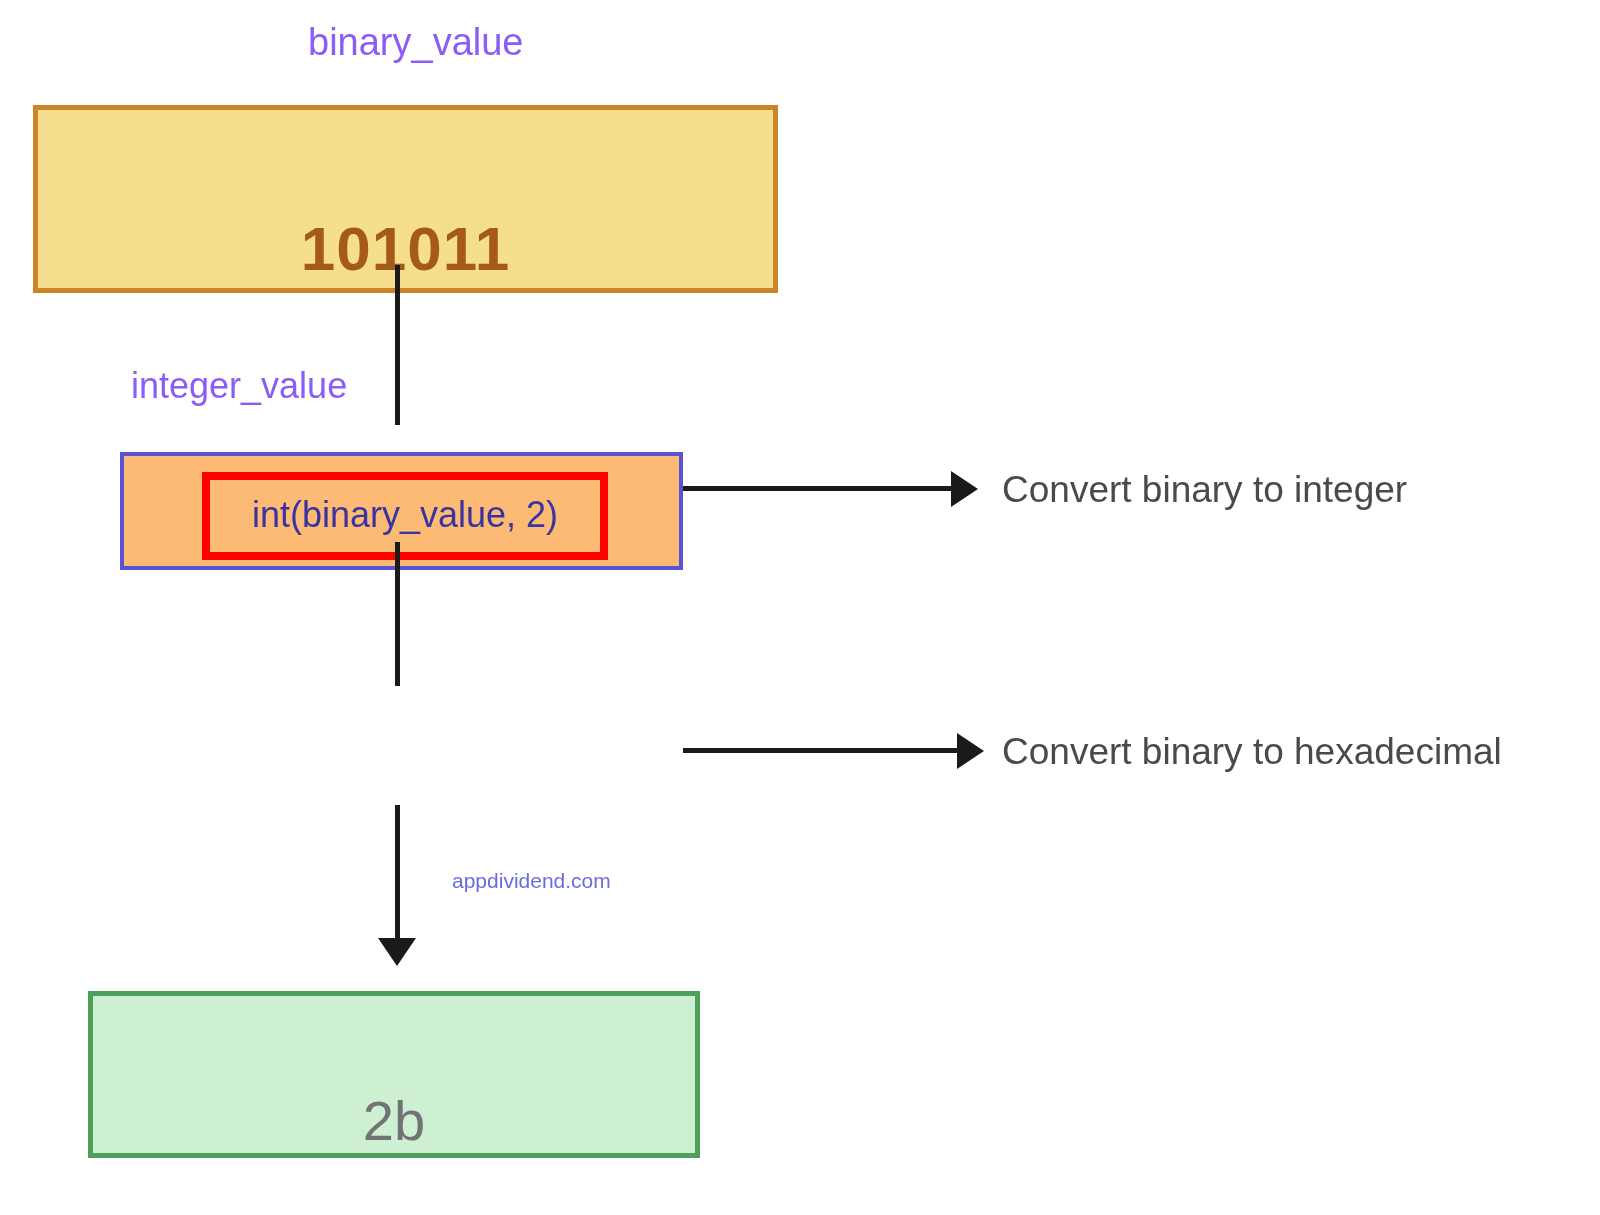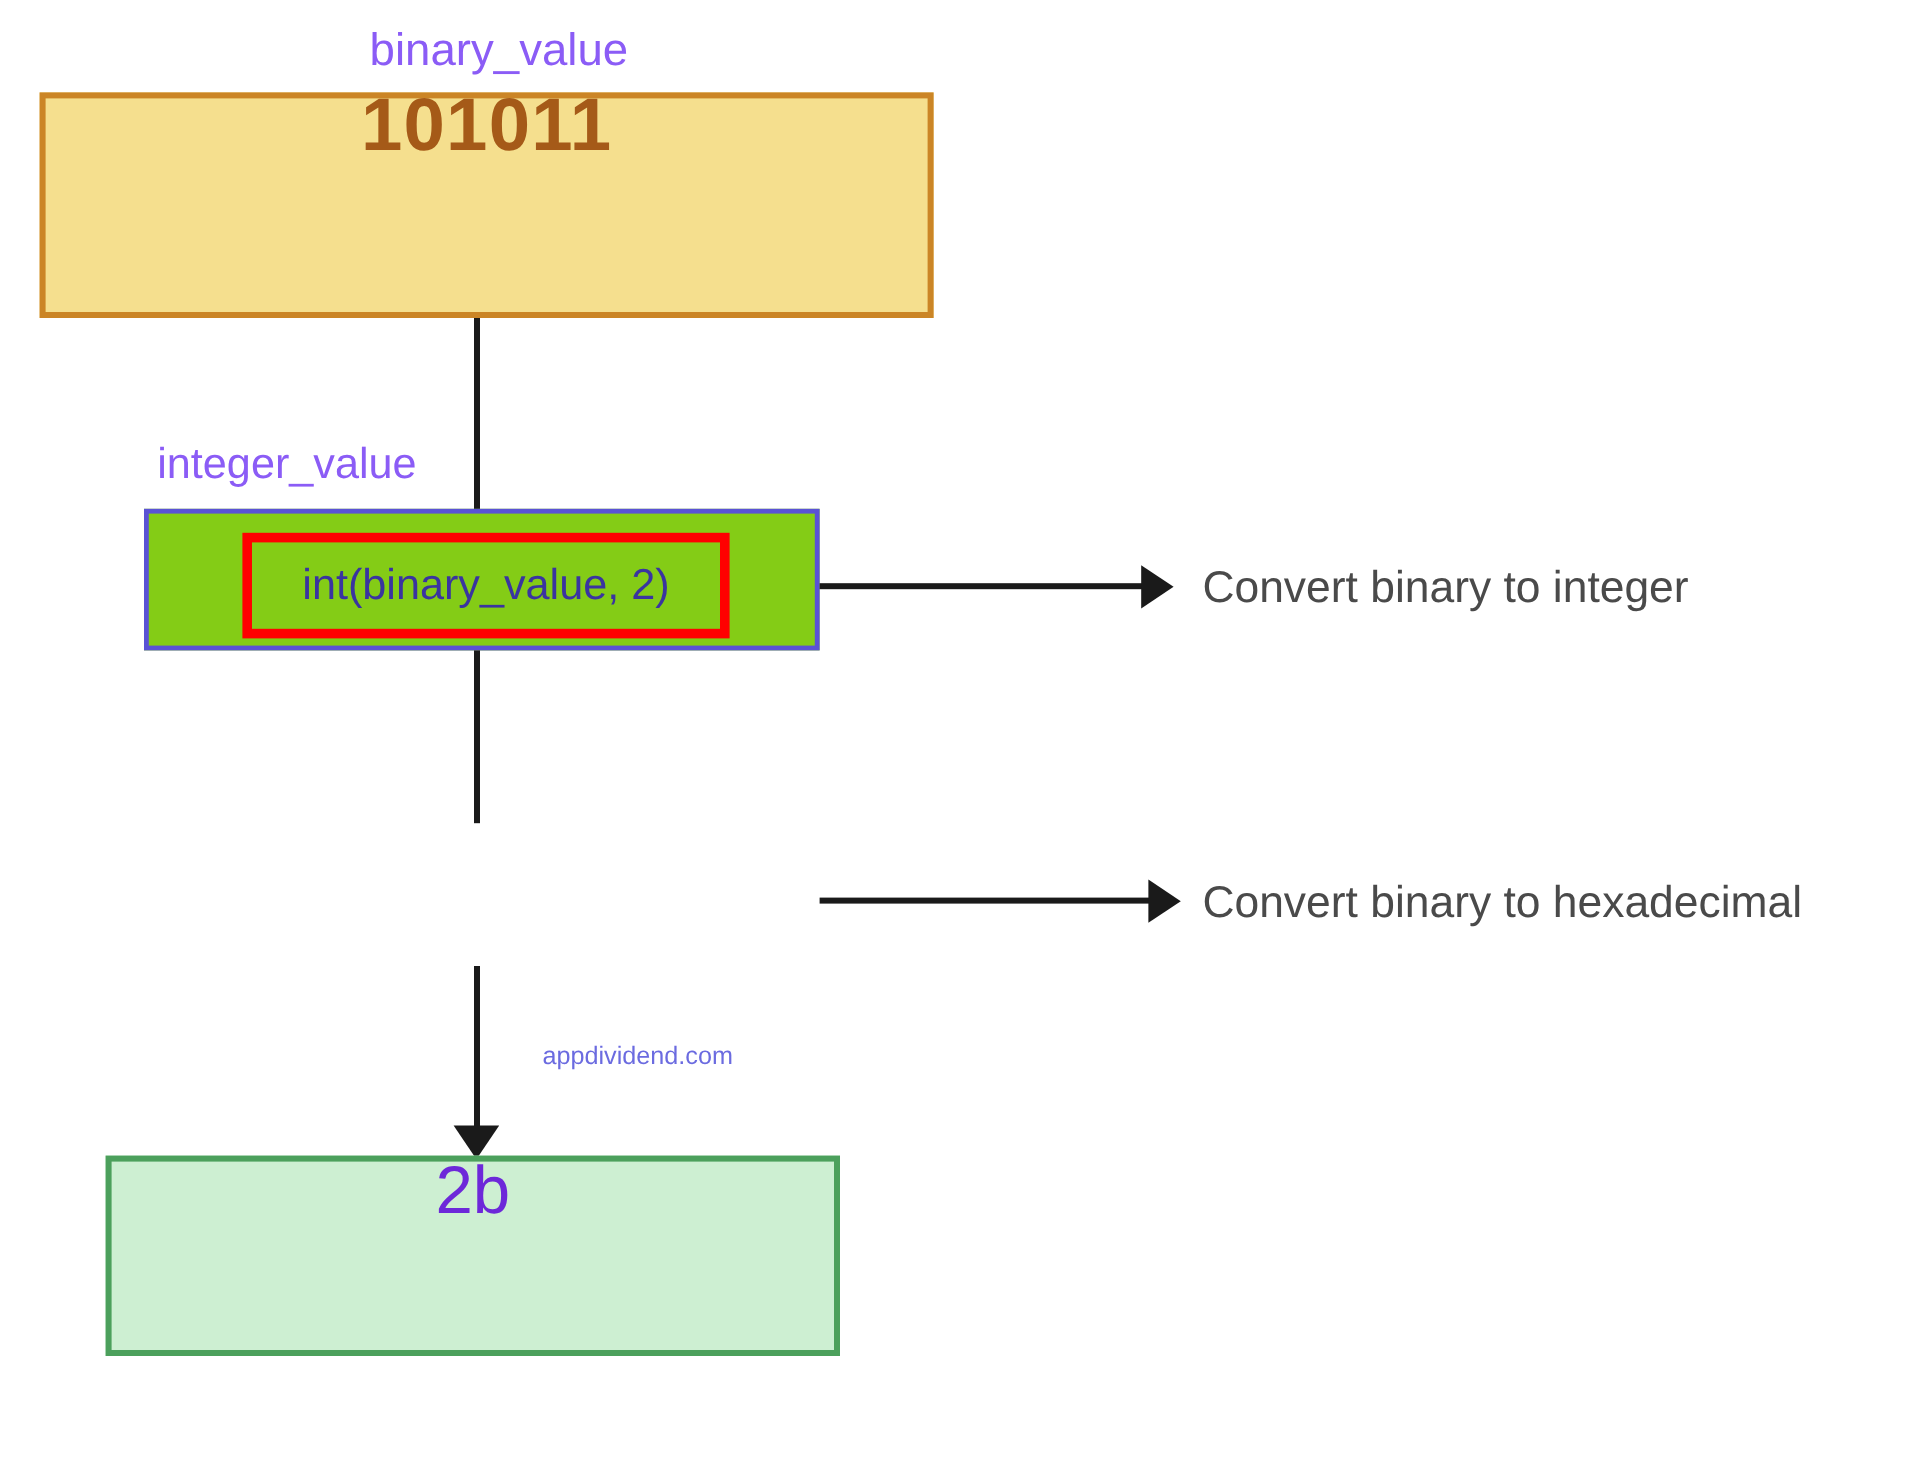--- a/index.html
+++ b/index.html
@@ -16,22 +16,23 @@
     height: 1215px;
     background: #ffffff;
     overflow: hidden;
   }
 
   
   .node {
     position: absolute;
     box-sizing: border-box;
     display: flex;
-    align-items: flex-start;
+    align-items: flex-end;
     justify-content: center;
+    margin-top: 28px;
   }
 
   .node-binary {
     left: 33px;
     top: 77px;
     width: 745px;
     height: 188px;
     background: #F5DF8E;
     border: 5px solid #CB8526;
   }
@@ -39,21 +40,21 @@
     font-size: 62px;
     font-weight: bold;
     color: #A55A18;
     letter-spacing: 1px;
     line-height: 1;
     position: relative;
     top: -8px;
   }
 
   .node-proc {
-    background: #84cc16;
+    background: #fdba74;
     border: 4px solid #5A52D5;
   }
   .node-proc-1 {
     left: 120px;
     top: 424px;
     width: 563px;
     height: 118px;
   }
   .node-proc-2 {
     left: 120px;
@@ -96,21 +97,21 @@
   .node-hex {
     left: 88px;
     top: 963px;
     width: 612px;
     height: 167px;
     background: #CDEFD2;
     border: 5px solid #4CA05C;
   }
   .node-hex .node-value {
     font-size: 56px;
-    color: #6d28d9;
+    color: #737373;
     line-height: 1;
     position: relative;
     top: -4px;
   }
 
   
   .label {
     position: absolute;
     color: #8b5cf6;
     white-space: nowrap;

